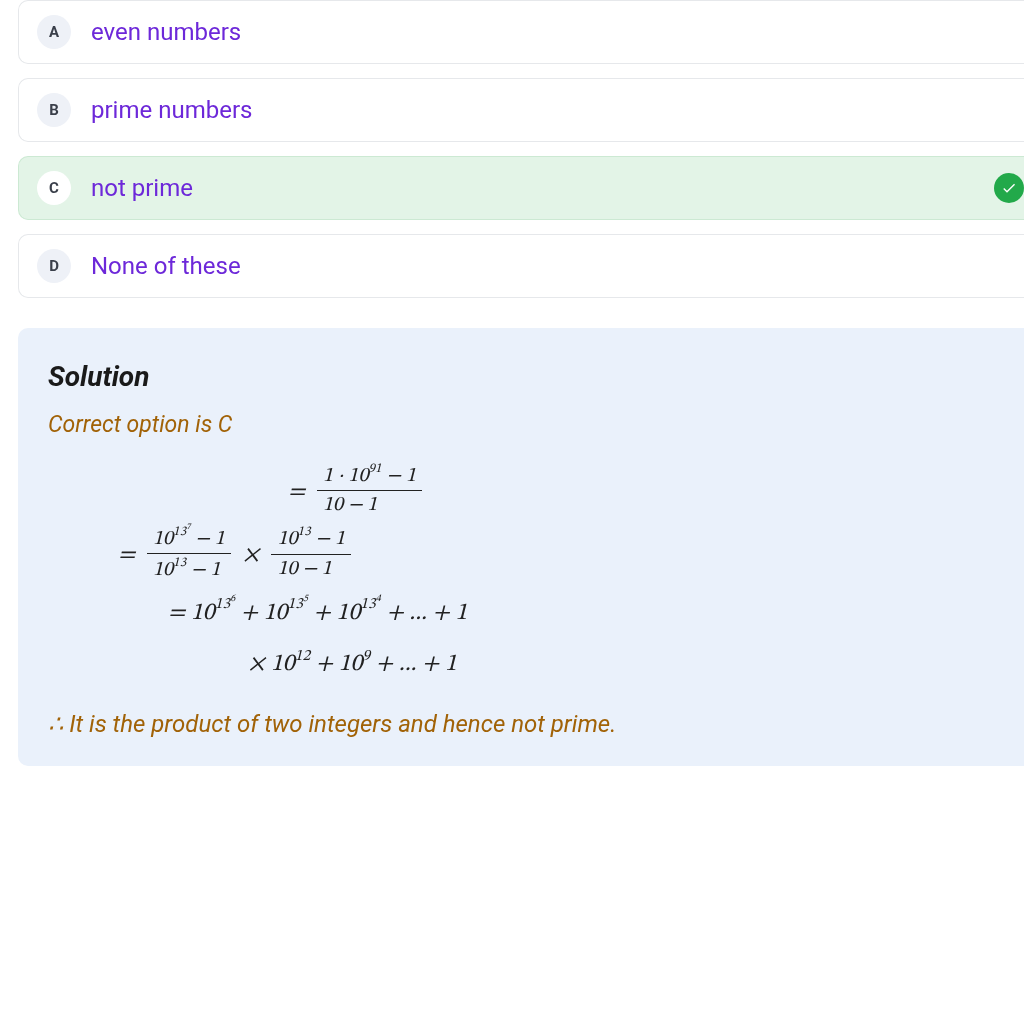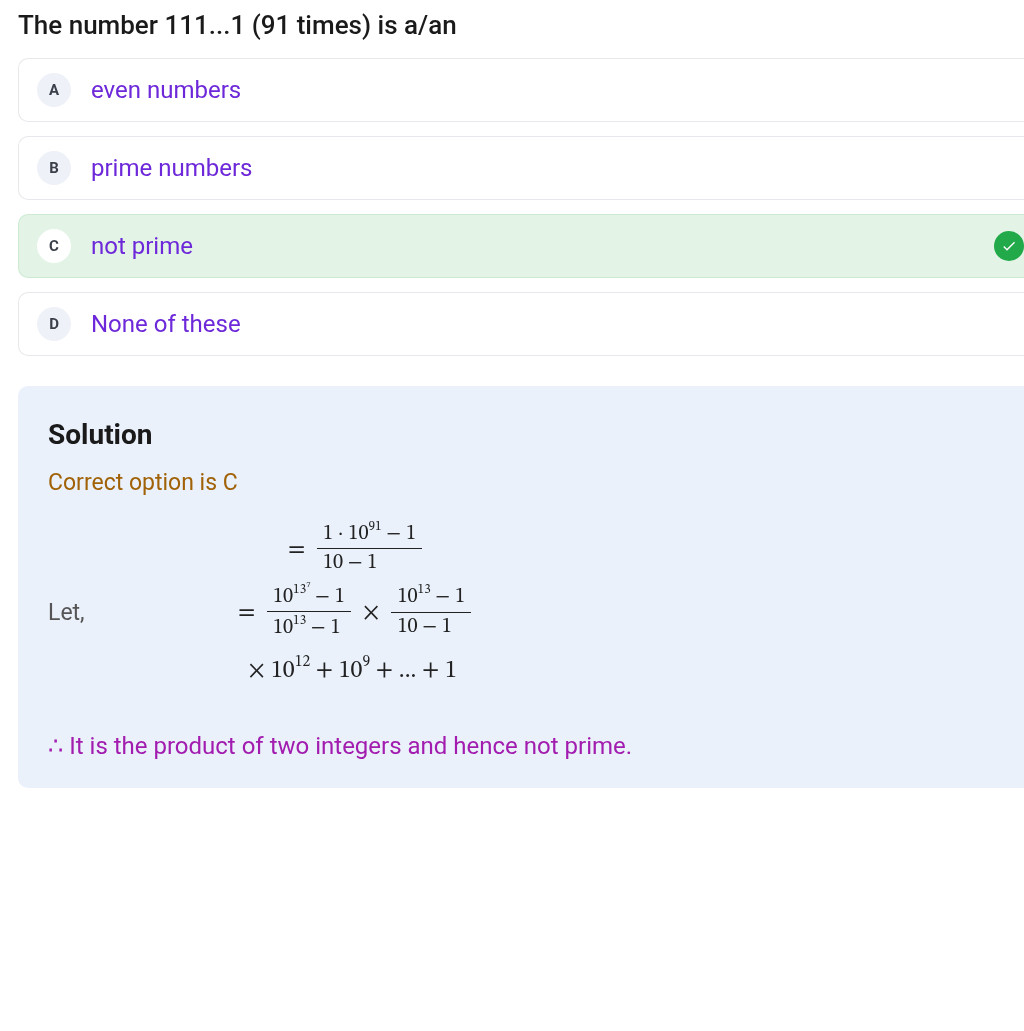--- a/index.html
+++ b/index.html
@@ -74,20 +74,21 @@
     border-radius: 50%;
     display: flex;
     align-items: center;
     justify-content: center;
   }
   .check-icon svg { width: 16px; height: 16px; fill: #fff; }
   .solution-box {
     background: #eaf1fb;
     border-radius: 10px 0 0 10px;
     padding: 32px 30px 18px 30px;
+    font-style: italic;
   }
   .solution-title {
     font-size: 28px;
     font-weight: 700;
     color: #1a1a1a;
     margin-bottom: 18px;
   }
   .solution-sub {
     font-size: 23px;
     color: #a16207;
@@ -113,30 +114,29 @@
     vertical-align: middle;
     margin: 0 6px;
     position: relative;
     top: -2px;
   }
   .frac .num { display:block; border-bottom:1.5px solid #222; padding:0 6px 2px 6px; font-size:0.85em; line-height:1.2;}
   .frac .den { display:block; padding:2px 6px 0 6px; font-size:0.85em; line-height:1.2;}
   .conclusion {
     font-family: -apple-system, BlinkMacSystemFont, "Segoe UI", Roboto, sans-serif;
     font-size: 24px;
-    color: #a21caf;
-    margin-top: 30px;
+    color: #a16207;
+    margin-top: 14px;
   }
 </style>
 </head>
 <body>
 
 <div class="container">
 
-  <div class="question-text">The number 111...1 (91 times) is a/an</div>
 
 
   <div class="options">
 
     <div class="option-row">
       <div class="option-letter">A</div>
       <div class="option-text">even numbers</div>
     </div>
 
     <div class="option-row">
@@ -172,34 +172,39 @@
         <div class="math-left"></div>
         <div class="math-right" style="padding-left:120px;">
           = <span class="frac">
               <span class="num"><span>1 · 10</span><span class="sup">91</span><span> − 1</span></span>
               <span class="den">10 − 1</span>
             </span>
         </div>
       </div>
 
       <div class="math-row">
-        <div class="math-left">Let,</div>
         <div class="math-right" style="padding-left:70px;">
           = <span class="frac">
               <span class="num"><span>10</span><span class="sup"><span>13</span><span class="sup">7</span></span><span> − 1</span></span>
               <span class="den"><span>10</span><span class="sup">13</span><span> − 1</span></span>
             </span>
           ×
           <span class="frac">
               <span class="num"><span>10</span><span class="sup">13</span><span> − 1</span></span>
               <span class="den">10 − 1</span>
             </span>
         </div>
       </div>
 
+      <div class="math-row">
+        <div class="math-left"></div>
+        <div class="math-right" style="padding-left:0;">
+          <span>= 10</span><span class="sup"><span>13</span><span class="sup">6</span></span><span> + 10</span><span class="sup"><span>13</span><span class="sup">5</span></span><span> + 10</span><span class="sup"><span>13</span><span class="sup">4</span></span><span> + ... + 1</span>
+        </div>
+      </div>
 
       <div class="math-row">
         <div class="math-left"></div>
         <div class="math-right" style="padding-left:80px;">
           <span>× 10</span><span class="sup">12</span><span> + 10</span><span class="sup">9</span><span> + ... + 1</span>
         </div>
       </div>
 
       <div class="conclusion">∴ It is the product of two integers and hence not prime.</div>
 

